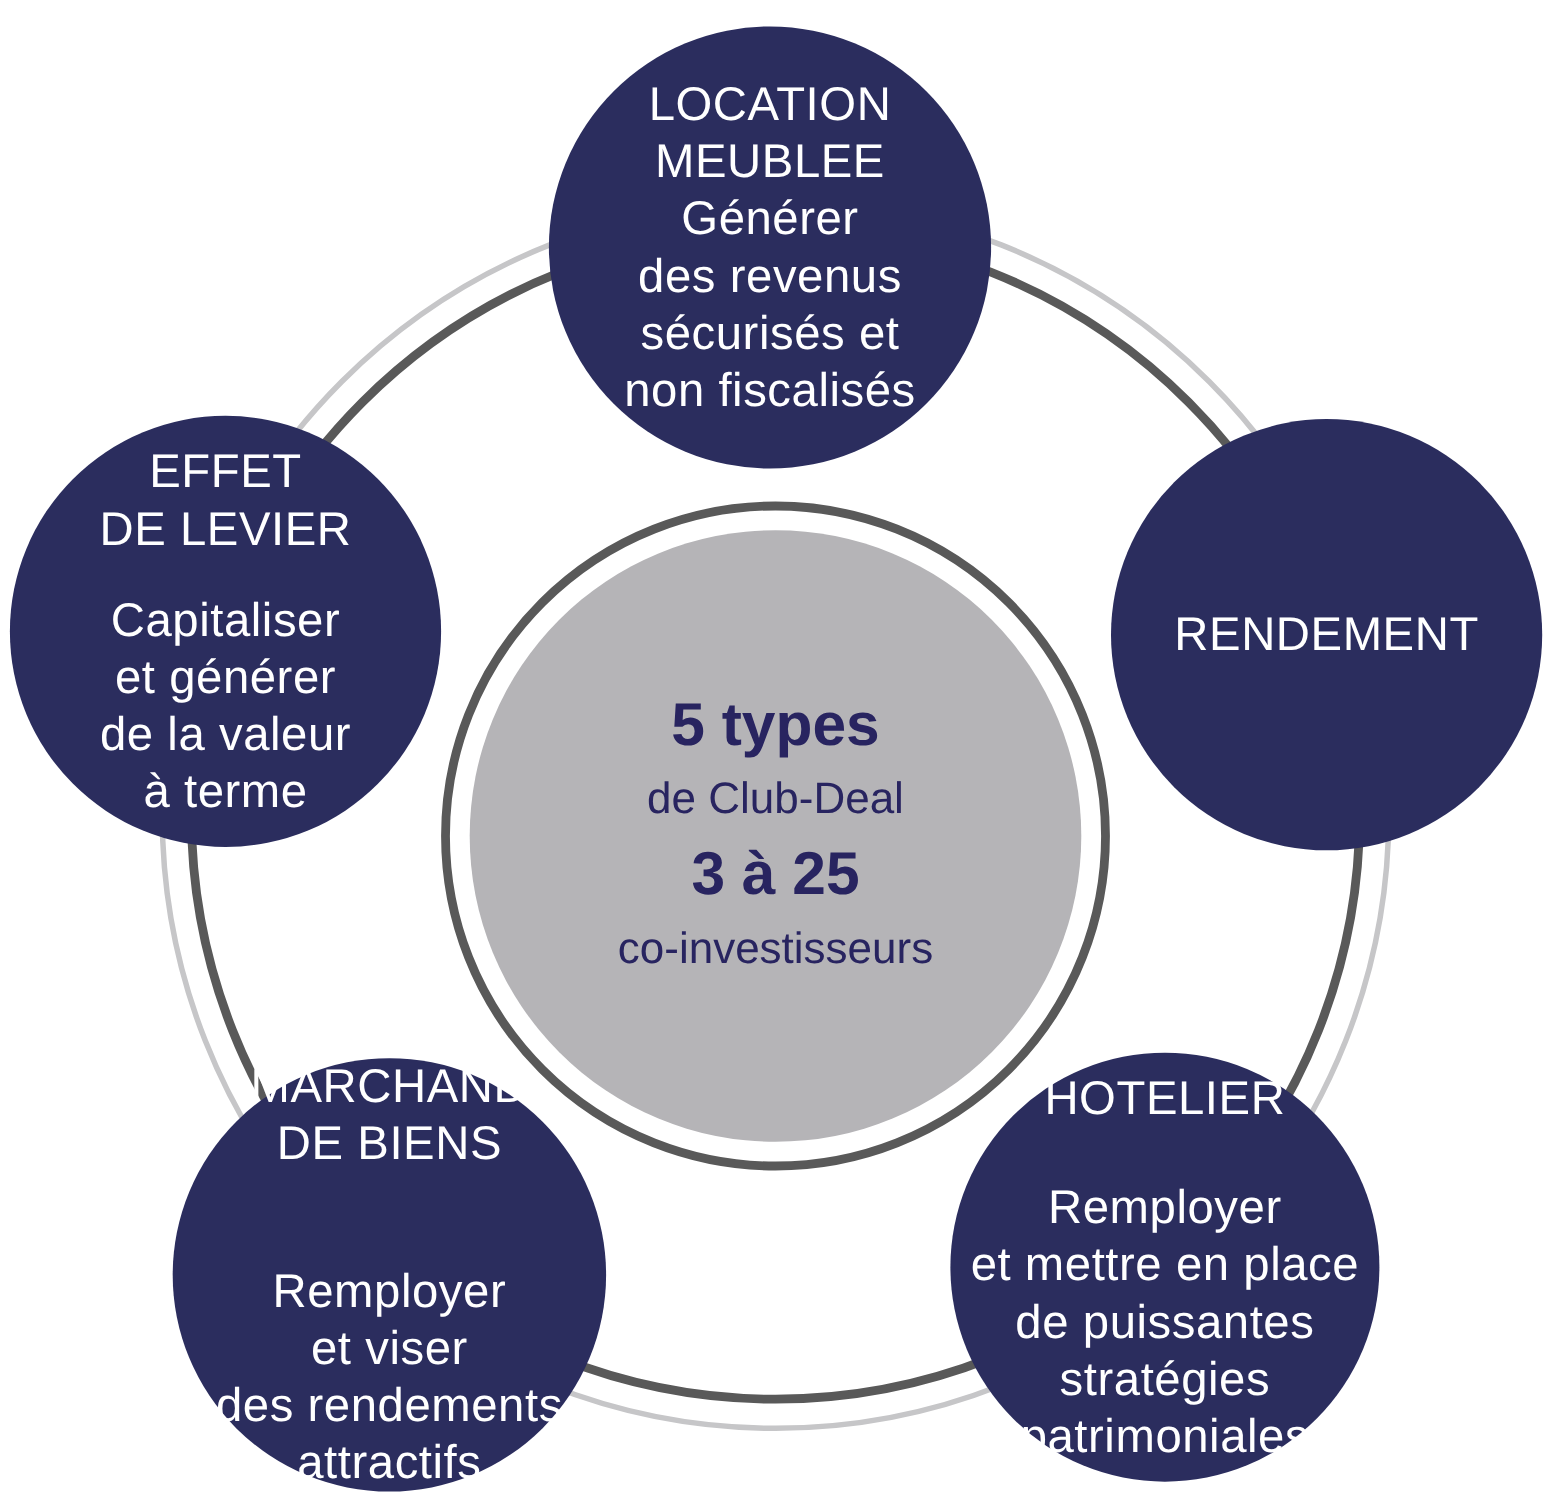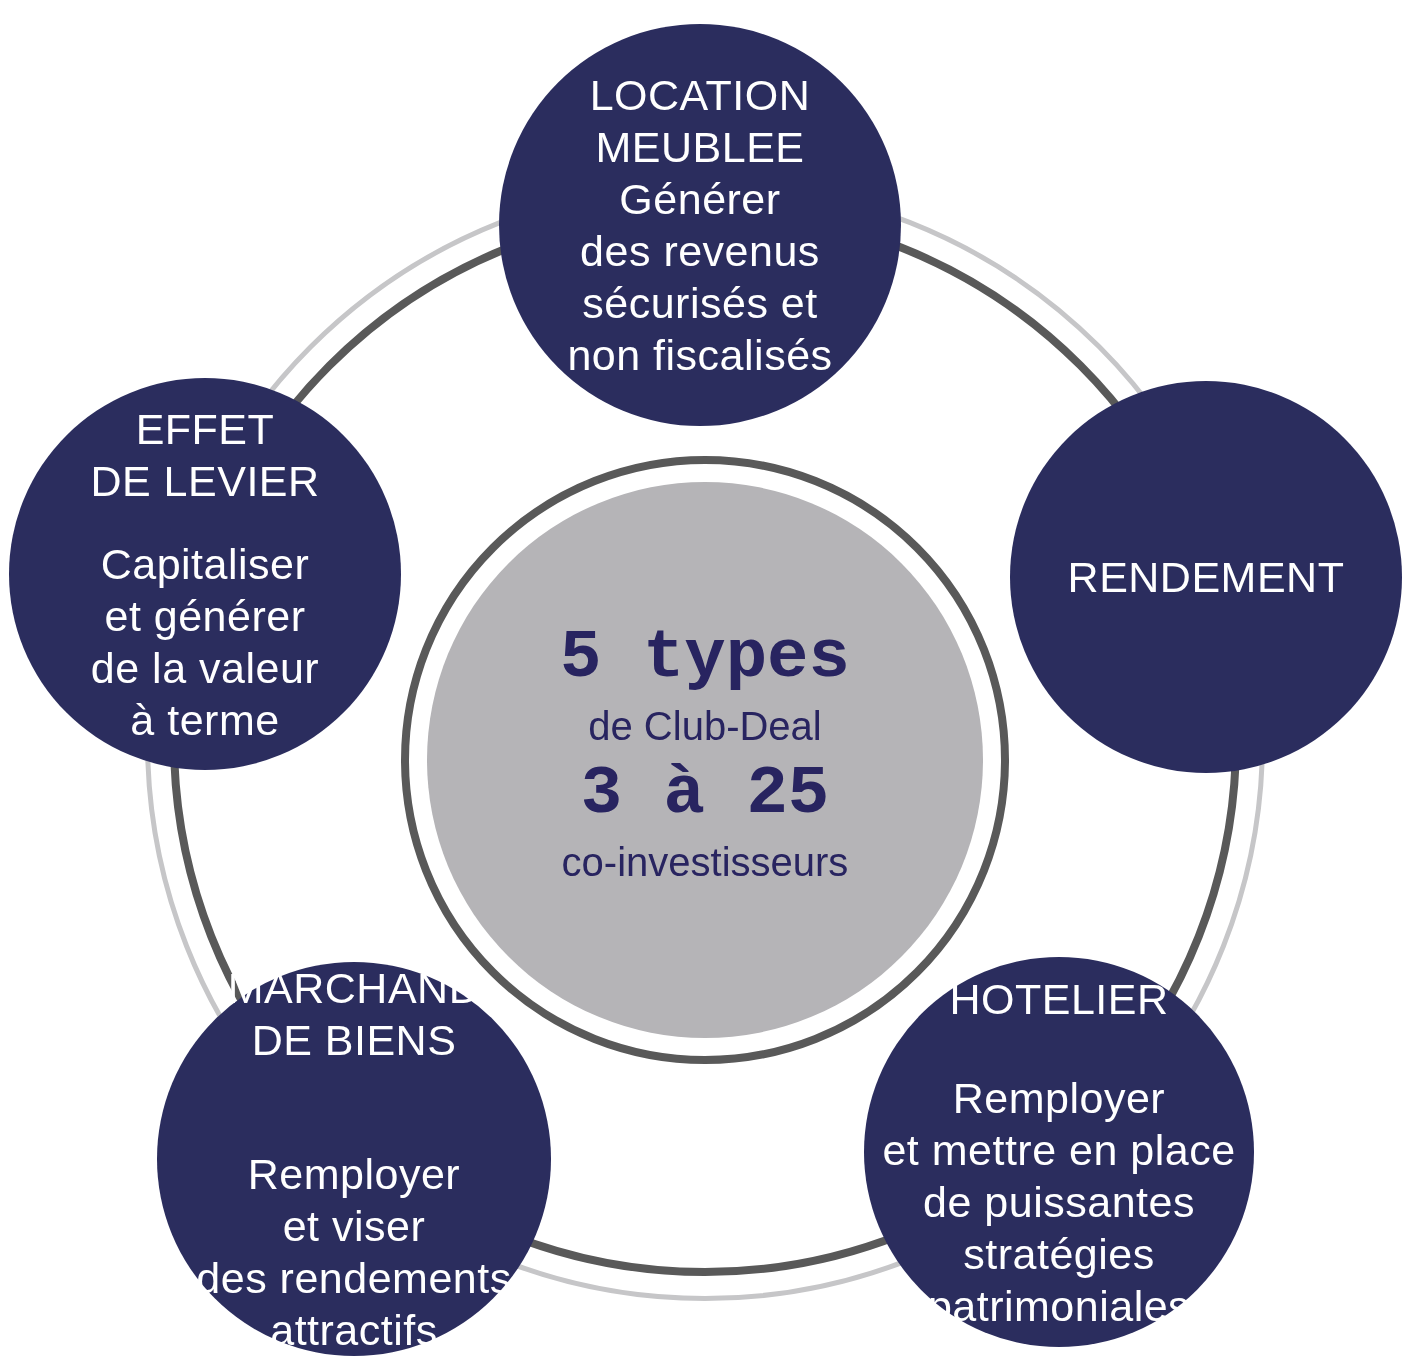--- a/index.html
+++ b/index.html
@@ -56,22 +56,21 @@
     text-align: center;
     color: var(--center-text, #282460);
   }
   .center-line {
     font-size: 40px;
     line-height: 68px;
     white-space: pre;
   }
   .center-line.bold {
     font-weight: bold;
-    font-size: 69px;
-    font-family: Liberation Mono, monospace;
+    font-size: 55px;
   }
   
   .sat {
     background: var(--navy-circle, #2B2D5E);
     z-index: 4;
     display: flex;
     flex-direction: column;
     align-items: center;
     justify-content: center;
     text-align: center;

